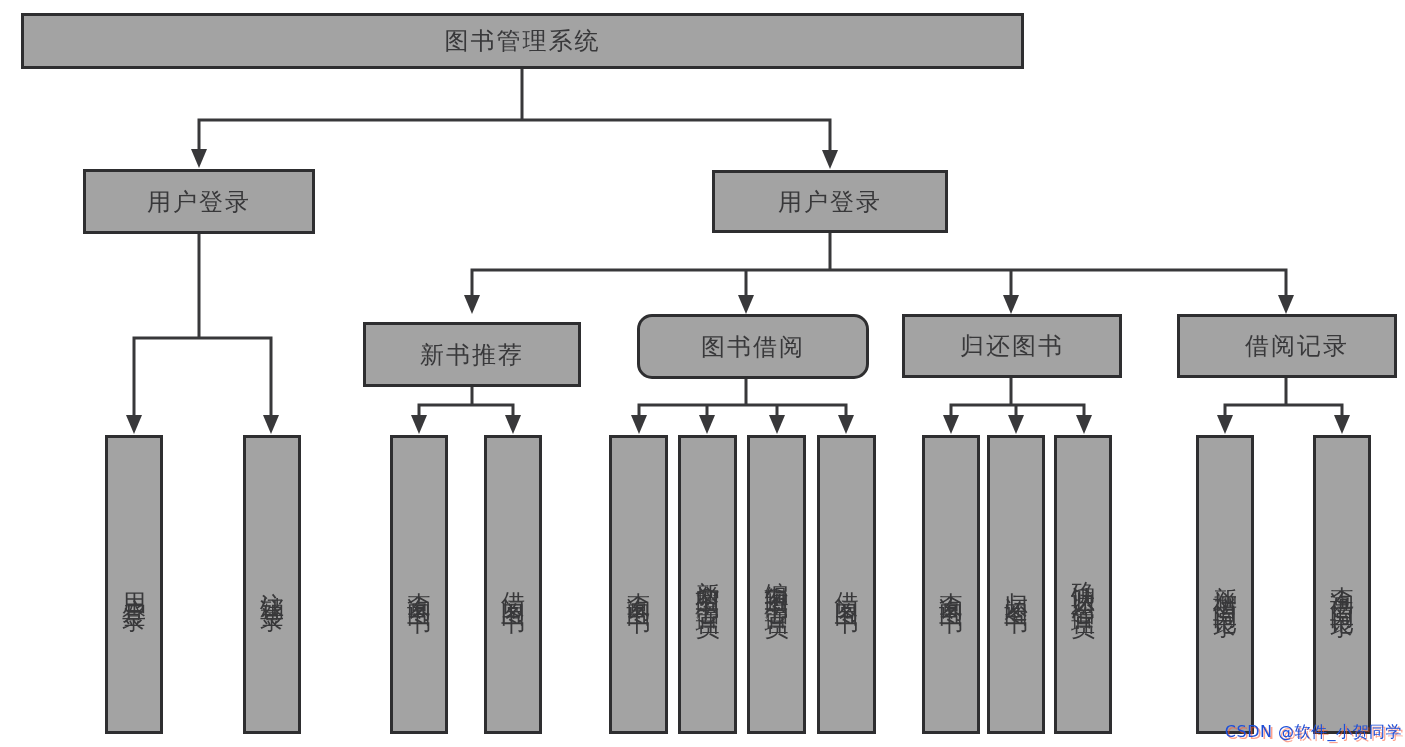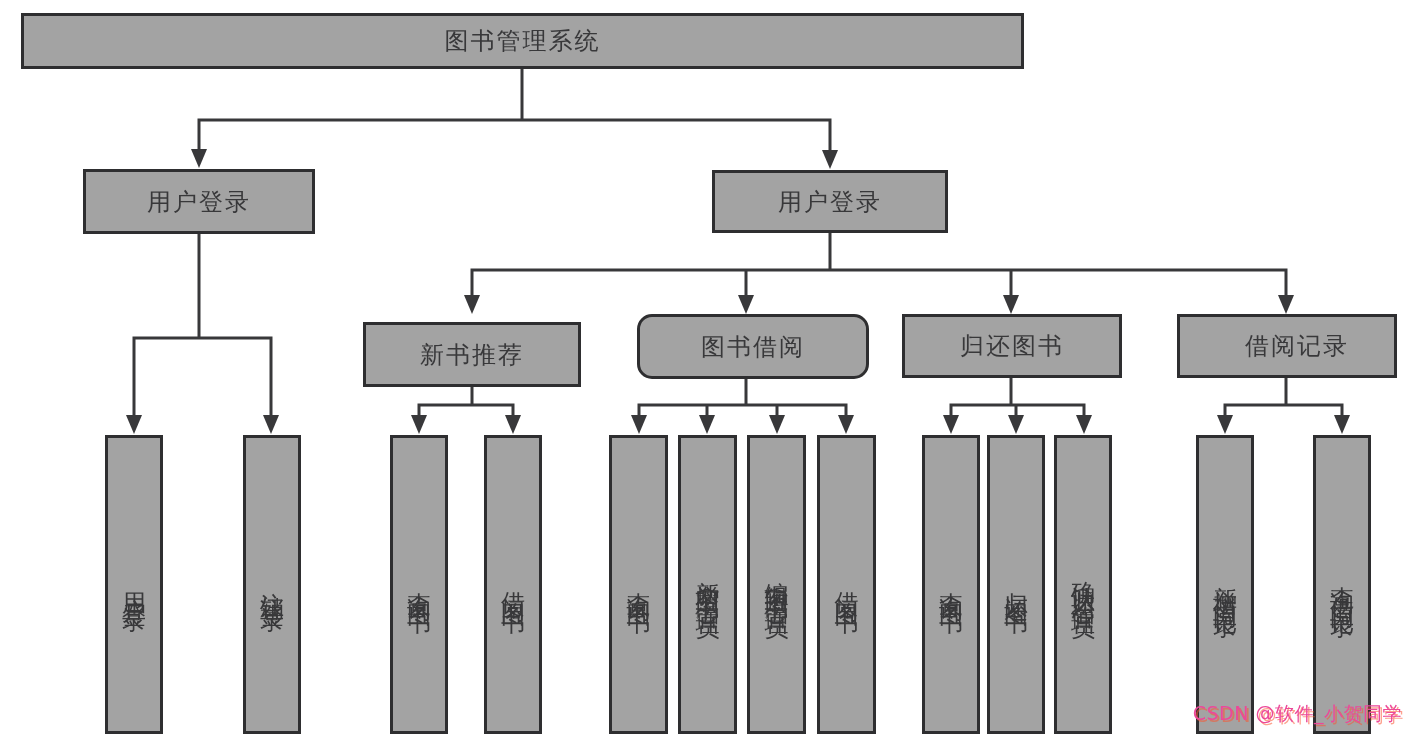--- a/index.html
+++ b/index.html
@@ -49,24 +49,24 @@
     line-height: 1;
     white-space: nowrap;
     color: #38383a;
   }
   .node.leaf.long span {
     letter-spacing: 5px;
   }
   .watermark {
     position: absolute;
     right: 3px;
-    bottom: 20px;
-    font-size: 19px;
+    bottom: 4px;
+    font-size: 16px;
     letter-spacing: 0.5px;
-    color: #ec4899;
+    color: #1d4ed8;
     text-shadow: 2px 2px 0 rgba(252, 85, 49, 0.55);
     white-space: nowrap;
   }
 </style>
 </head>
 <body>
 
 <div class="stage">
 
   <svg class="connectors" viewBox="0 0 1405 747" xmlns="http://www.w3.org/2000/svg" aria-hidden="true">

